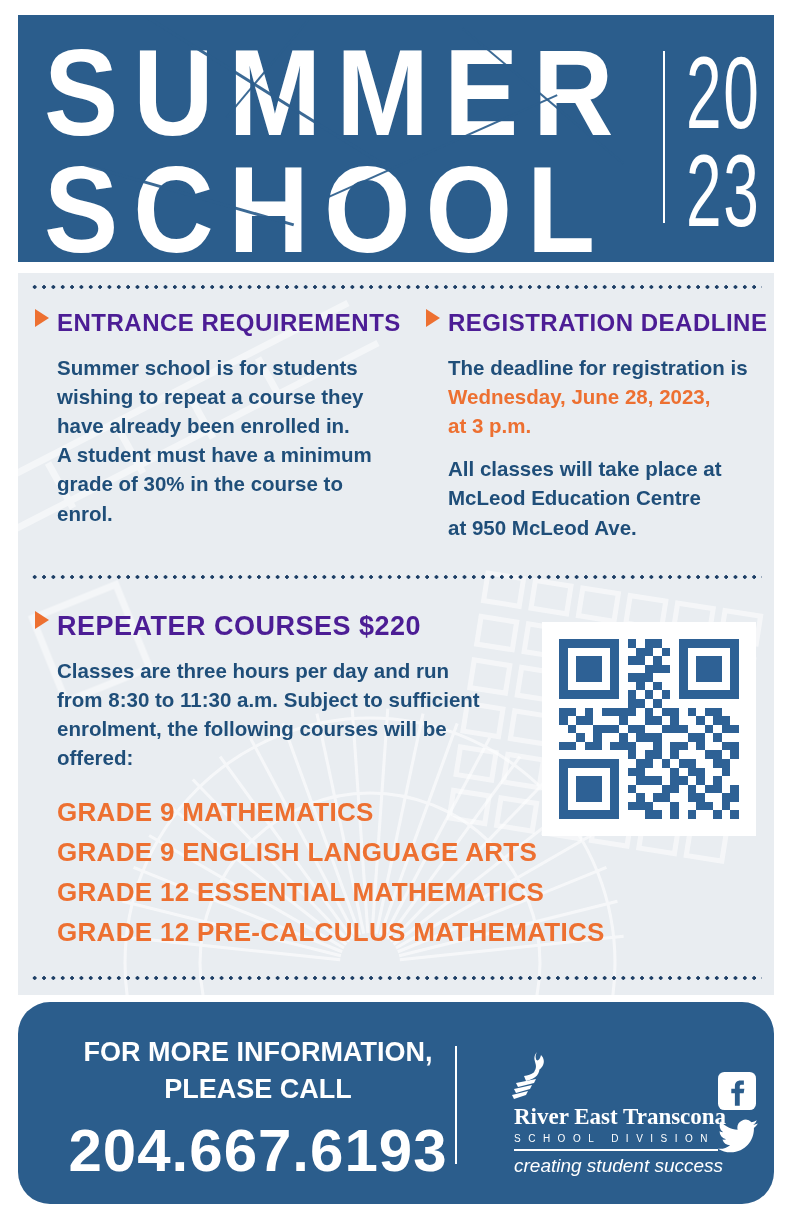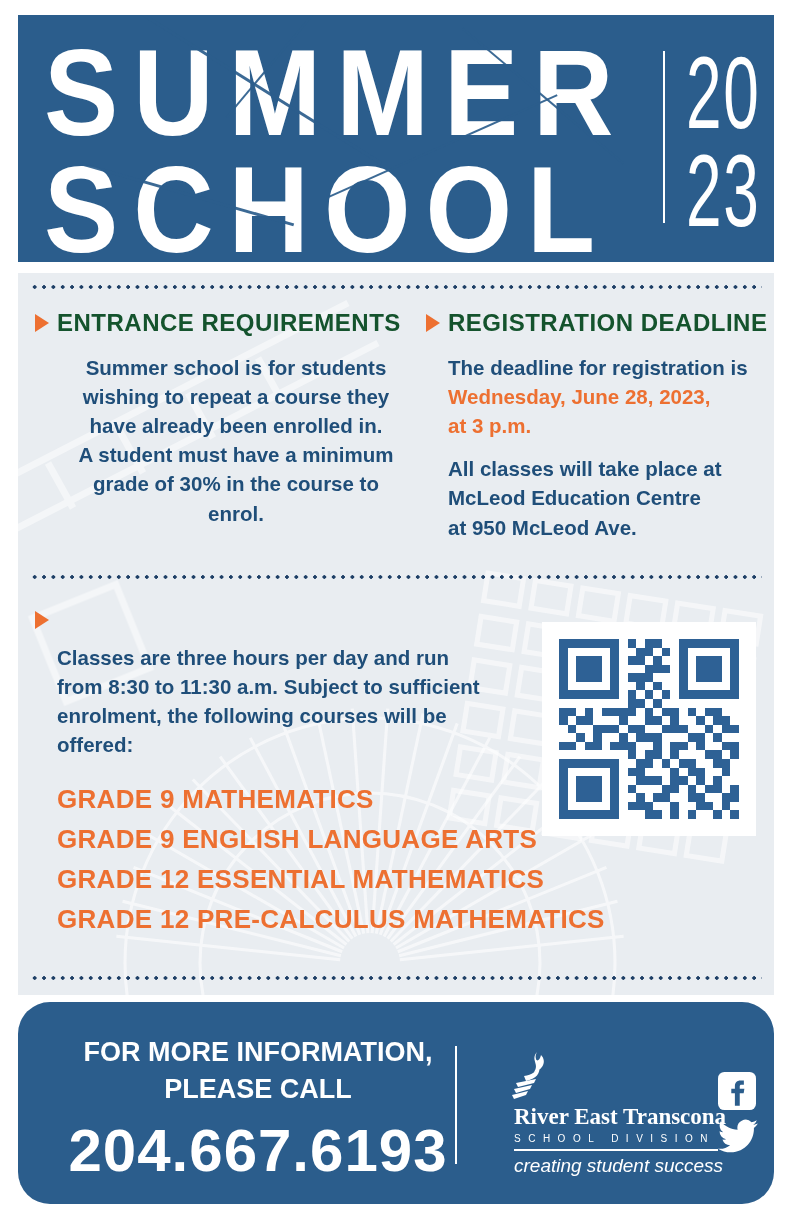--- a/index.html
+++ b/index.html
@@ -18,27 +18,27 @@
   .s5{left:180px;top:40px;width:160px;height:2px;transform:rotate(-50deg);}
   .year-divider{position:absolute;left:645px;top:36px;width:2px;height:172px;background:#fff;}
   .years{position:absolute;left:668px;top:28px;color:#fff;font-weight:400;font-size:78px;line-height:76px;
          letter-spacing:2px;transform:scale(0.82,1.3);transform-origin:left top;}
   
   .content{position:absolute;left:18px;top:273px;width:756px;height:722px;background:#e9edf1;overflow:hidden;}
   .bg-svg{position:absolute;left:0;top:0;}
   .dotted{position:absolute;left:12px;width:732px;height:4px;background-repeat:repeat-x;
           background-image:radial-gradient(circle,#1e3f66 1.55px,rgba(0,0,0,0) 1.8px);background-size:9.35px 4px;}
   .d1{top:12px;} .d2{top:302px;} .d3{top:703px;}
-  .section-heading{display:flex;align-items:center;gap:8px;color:#14532d;font-weight:700;
+  .section-heading{display:flex;align-items:flex-start;gap:8px;color:#4c1d95;font-weight:700;
                    font-size:24px;letter-spacing:.5px;white-space:nowrap;}
   .tri{width:0;height:0;border-left:14px solid #ed7031;border-top:9px solid transparent;
        border-bottom:9px solid transparent;flex:0 0 auto;}
   .body-text{color:#1f4e79;font-weight:700;font-size:20.5px;line-height:1.42;white-space:pre-line;}
   .col-left{position:absolute;left:17px;top:36px;width:380px;}
-  .col-left .body-text{margin:16px 0 0 22px;text-align:center;}
+  .col-left .body-text{margin:16px 0 0 22px;}
   .col-right{position:absolute;left:408px;top:36px;width:340px;}
   .col-right .rbody{margin:16px 0 0 22px;}
   .deadline{color:#ed7031;font-weight:700;font-size:20.5px;line-height:1.42;white-space:pre-line;}
   .location{margin-top:14px;}
   
   .repeater{position:absolute;left:17px;top:338px;width:740px;}
   .repeater .section-heading{font-size:27px;}
   .repeater .body-text{margin:14px 0 0 22px;width:460px;}
   .courses{margin:20px 0 0 22px;color:#ed7031;font-weight:700;font-size:26px;line-height:40px;
            letter-spacing:.3px;}
@@ -192,20 +192,21 @@
 McLeod Education Centre
 at 950 McLeod Ave.</div>
     </div>
   </section>
 
   <div class="dotted d2"></div>
 
   <section class="repeater">
     <div class="section-heading">
       <span class="tri"></span>
+      <span>REPEATER COURSES $220</span>
     </div>
     <div class="body-text">Classes are three hours per day and run
 from 8:30 to 11:30 a.m. Subject to sufficient
 enrolment, the following courses will be
 offered:</div>
     <div class="courses">
       <div>GRADE 9 MATHEMATICS</div>
       <div>GRADE 9 ENGLISH LANGUAGE ARTS</div>
       <div>GRADE 12 ESSENTIAL MATHEMATICS</div>
       <div>GRADE 12 PRE-CALCULUS MATHEMATICS</div>

